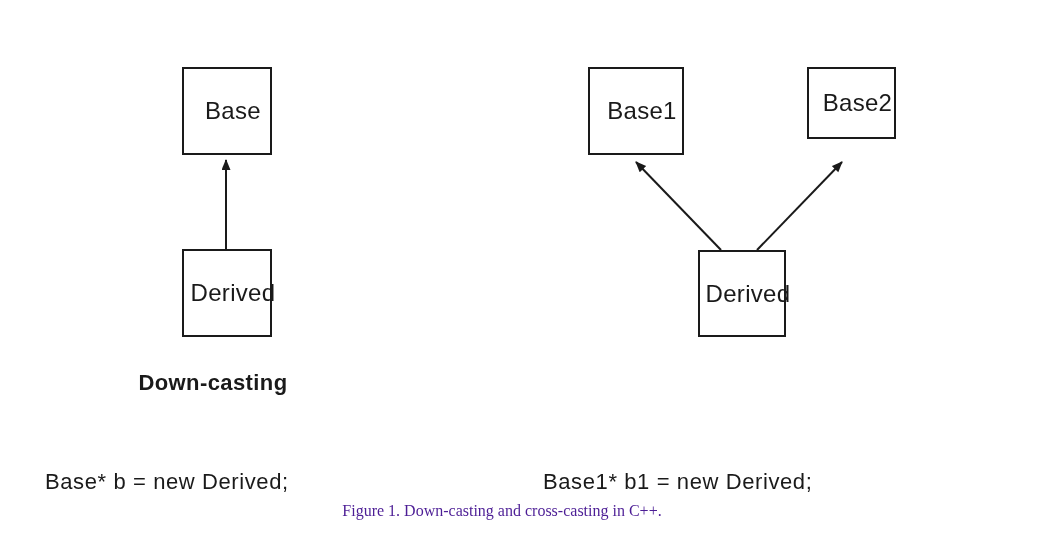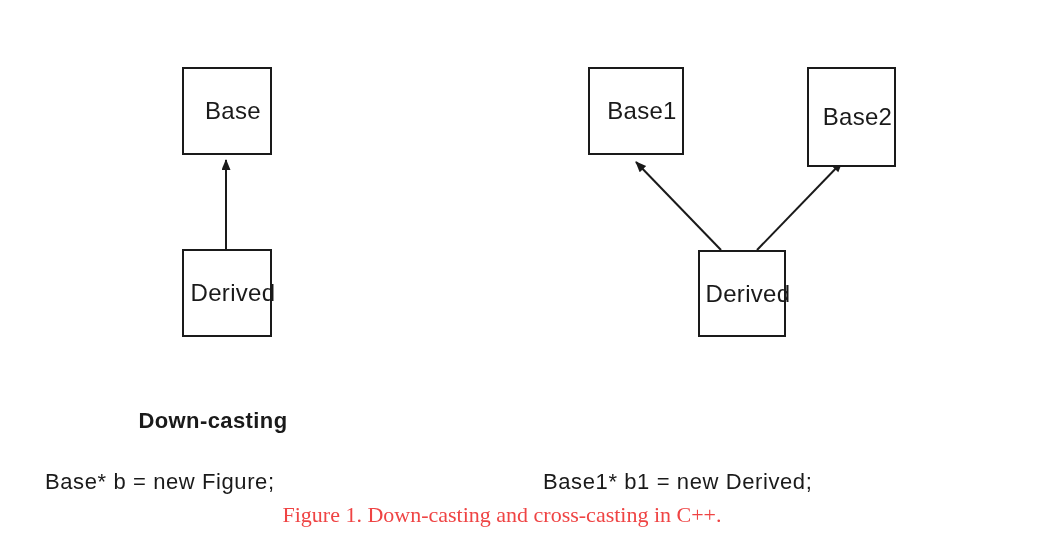--- a/index.html
+++ b/index.html
@@ -45,22 +45,22 @@
     letter-spacing: 0.6px;
     white-space: pre;
   }
   .caption {
     position: absolute;
     left: 0;
     top: 502px;
     width: 1004px;
     text-align: center;
     font-family: "Liberation Serif", serif;
-    font-size: 22px;
-    color: #ef4444;
+    font-size: 16px;
+    color: #4c1d95;
     white-space: nowrap;
   }
 </style>
 </head>
 <body>
 
 <div class="stage">
 
   <svg class="arrows" width="1040" height="546" viewBox="0 0 1040 546">
     <defs>
@@ -76,31 +76,31 @@
   <div class="cbox" style="left:182px; top:67px; width:90px; height:88px;">
     <span>Base</span>
   </div>
   <div class="cbox" style="left:182px; top:249px; width:90px; height:88px;">
     <span>Derived</span>
   </div>
 
   <div class="cbox" style="left:588px; top:67px; width:96px; height:88px;">
     <span>Base1</span>
   </div>
-  <div class="cbox" style="left:807px; top:67px; width:89px; height:100px;">
+  <div class="cbox" style="left:807px; top:67px; width:89px; height:72px;">
     <span>Base2</span>
   </div>
   <div class="cbox" style="left:698px; top:250px; width:88px; height:87px;">
     <span>Derived</span>
   </div>
 
-  <div class="dtitle" style="left:63px; top:370px; width:300px;margin-top:38px;">Down-casting</div>
+  <div class="dtitle" style="left:63px; top:370px; width:300px;">Down-casting</div>
 
   <div class="code" style="left:45px; top:402px;">
-    <div class="code-line">Base* b = new Figure;</div>
+    <div class="code-line">Base* b = new Derived;</div>
     
   </div>
   <div class="code" style="left:543px; top:402px;">
     <div class="code-line">Base1* b1 = new Derived;</div>
     
   </div>
 
   <div class="caption">Figure 1. Down-casting and cross-casting in C++.</div>
 
 </div>

